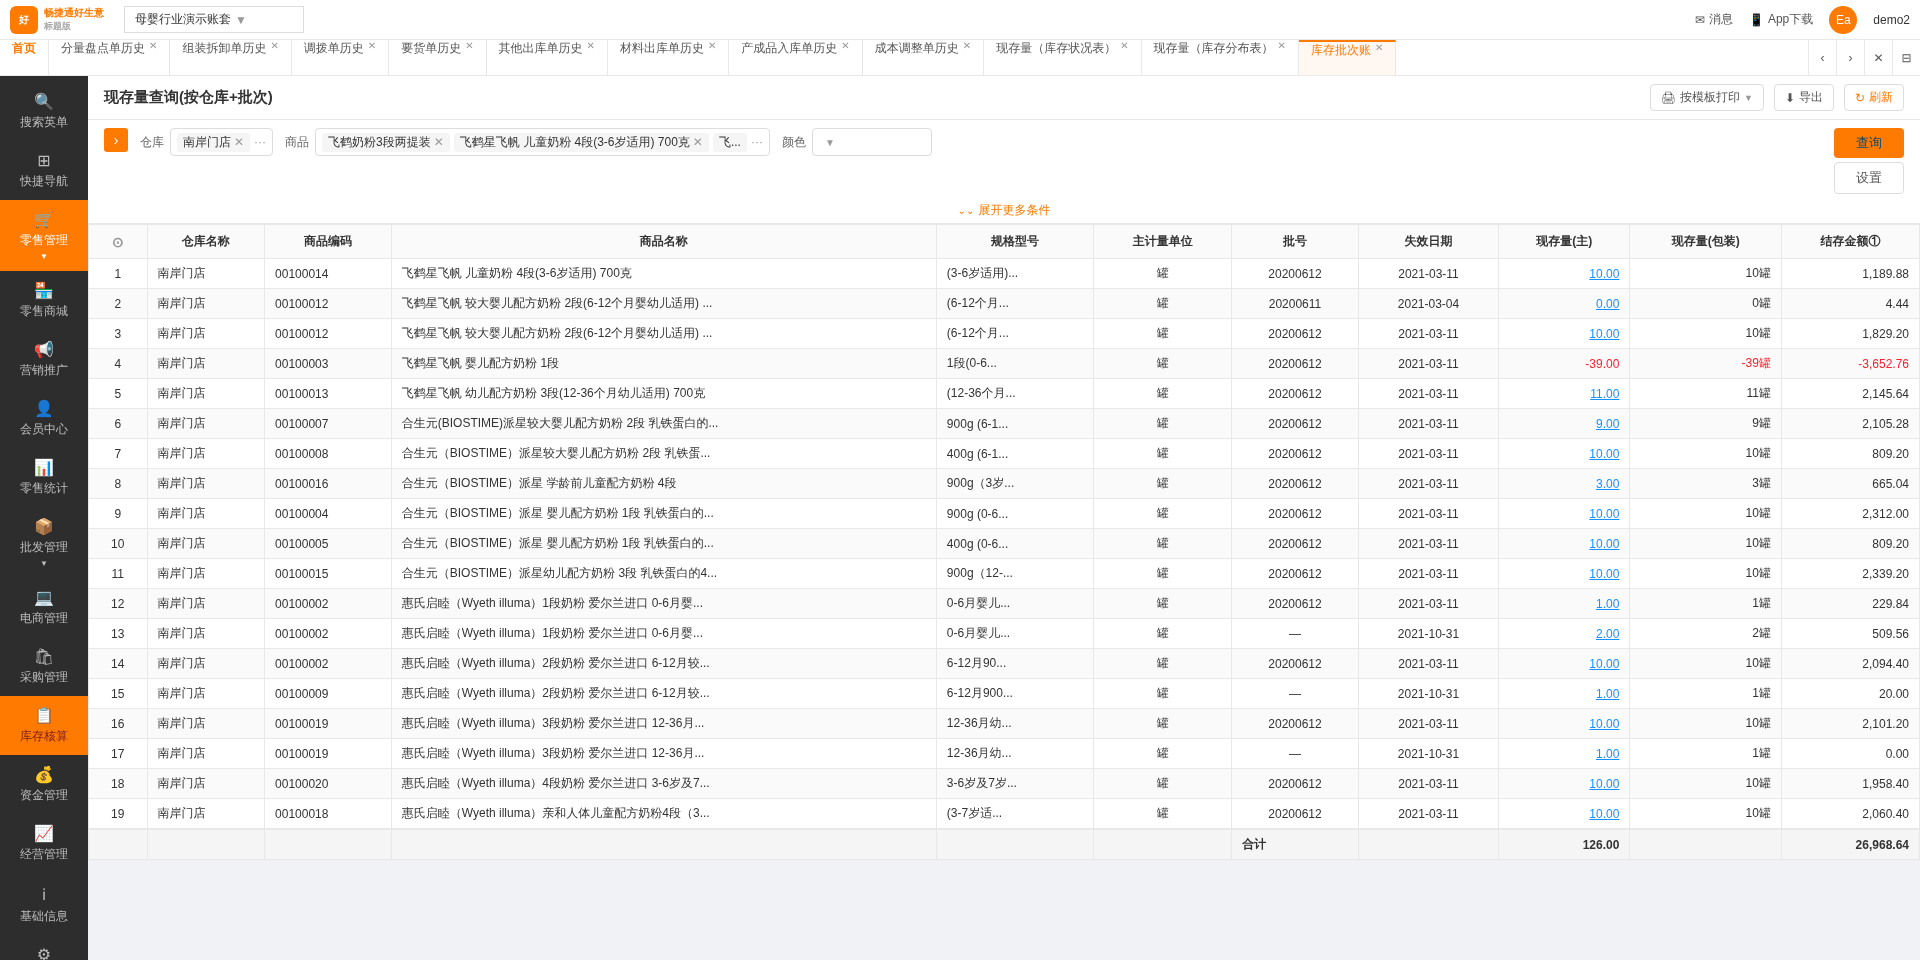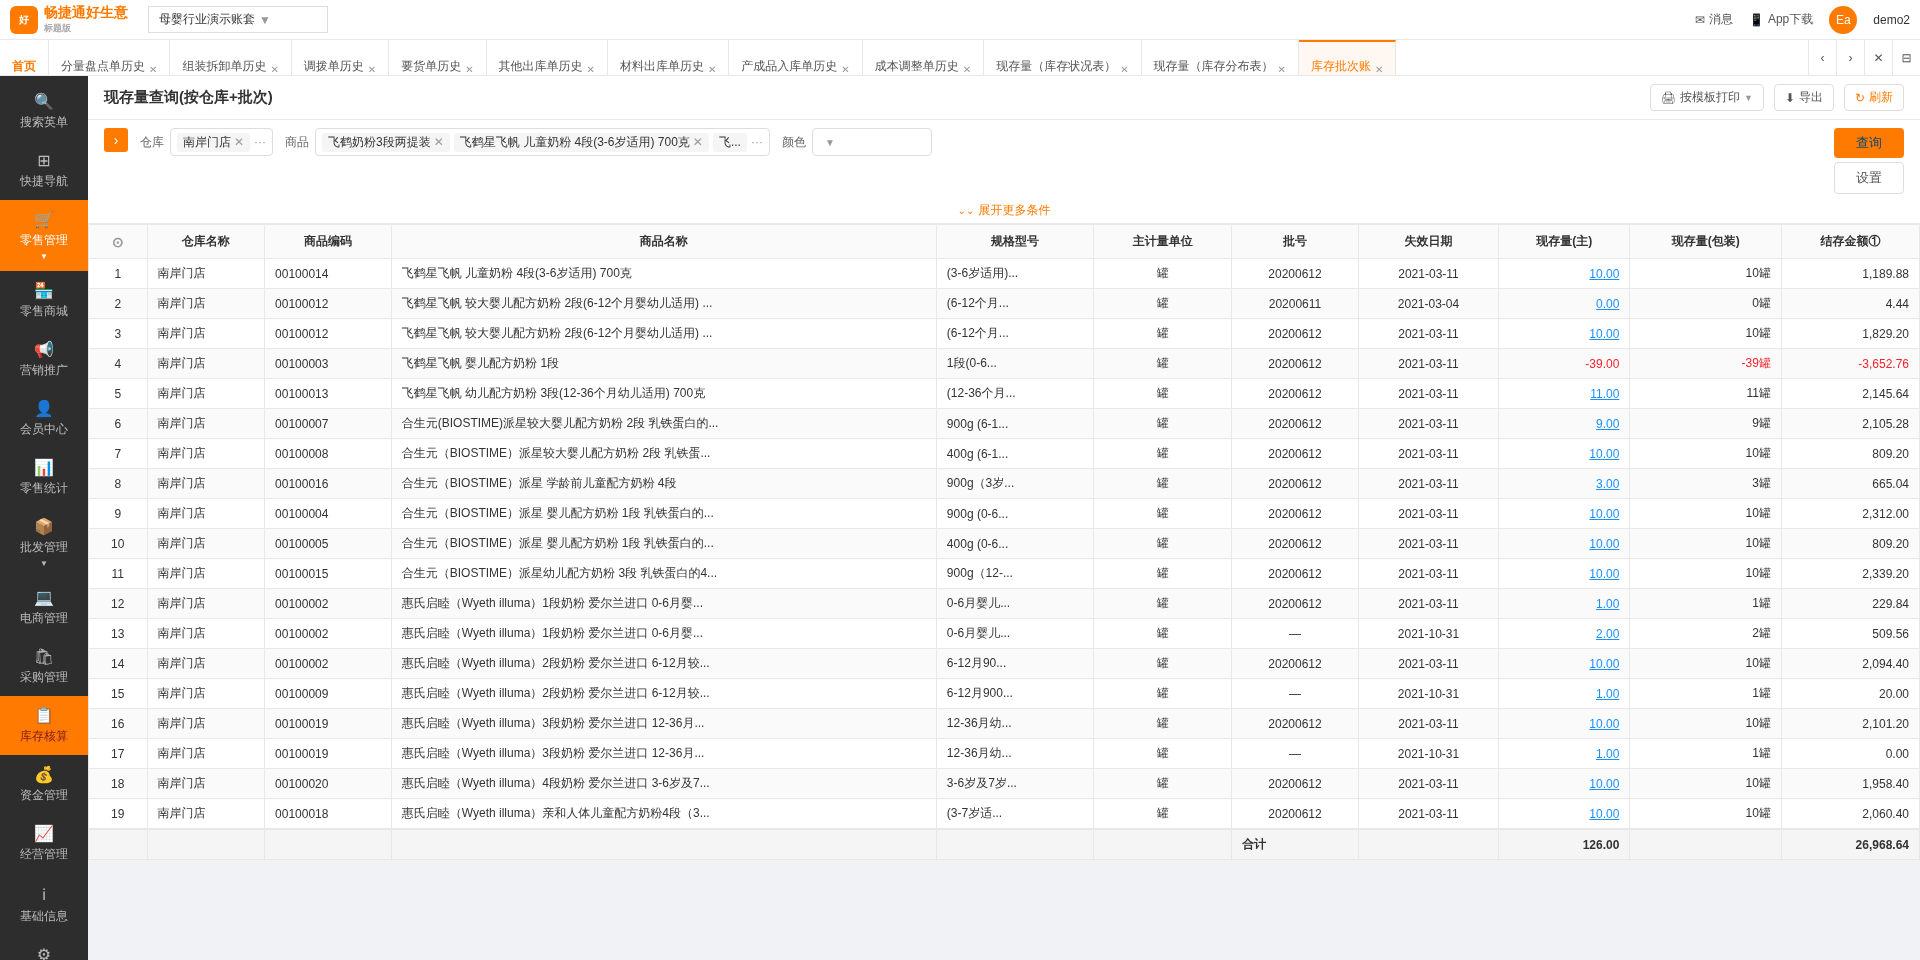--- a/index.html
+++ b/index.html
@@ -9,21 +9,21 @@
     .top-bar { display: flex; align-items: center; height: 40px; background: #fff; border-bottom: 1px solid #e8e8e8; padding: 0 10px; gap: 20px; }
     .logo { display: flex; align-items: center; gap: 6px; font-size: 13px; font-weight: bold; color: #ff7a00; min-width: 80px; }
     .logo-icon { width: 28px; height: 28px; background: #ff7a00; border-radius: 6px; display: flex; align-items: center; justify-content: center; color: #fff; font-size: 10px; }
     .org-selector { display: flex; align-items: center; gap: 4px; padding: 4px 10px; border: 1px solid #ddd; border-radius: 0; cursor: pointer; color: #333; min-width: 180px; }
     .top-right { margin-left: auto; display: flex; align-items: center; gap: 16px; color: #555; }
     .top-right .icon-btn { display: flex; align-items: center; gap: 4px; cursor: pointer; }
     .avatar { width: 28px; height: 28px; border-radius: 50%; background: #ff7a00; color: #fff; display: flex; align-items: center; justify-content: center; font-size: 11px; }
 
     
     .tab-bar { display: flex; align-items: center; height: 36px; background: #fff; border-bottom: 1px solid #e8e8e8; overflow: hidden; }
-    .tab { display: flex; align-items: flex-end; gap: 4px; padding: 0 12px; height: 100%; border-right: 1px solid #e8e8e8; cursor: pointer; color: #555; white-space: nowrap; font-size: 12px; }
+    .tab { display: flex; align-items: flex-start; gap: 4px; padding: 0 12px; height: 100%; border-right: 1px solid #e8e8e8; cursor: pointer; color: #555; white-space: nowrap; font-size: 12px; }
     .tab.home { background: #fff; color: #ff7a00; font-weight: bold; }
     .tab.active { background: #fff7f2; color: #ff7a00; border-top: 2px solid #ff7a00; }
     .tab .close-x { color: #999; font-size: 10px; cursor: pointer; }
     .tab-nav-btns { display: flex; align-items: center; margin-left: auto; }
     .tab-nav-btn { width: 28px; height: 36px; display: flex; align-items: center; justify-content: center; cursor: pointer; border-left: 1px solid #e8e8e8; color: #555; }
 
     
     .main-layout { display: flex; height: calc(960px - 40px - 36px); }
 
     
@@ -74,21 +74,21 @@
     .color-tag-row { display: flex; align-items: center; gap: 4px; border: 1px solid #ddd; border-radius: 4px; padding: 2px 8px; min-height: 28px; min-width: 120px; background: #fff; }
     .dropdown-arrow { color: #999; font-size: 10px; margin-left: 4px; }
   </style>
 </head>
 <body>
 
 <div class="top-bar">
   <div class="logo">
     <div class="logo-icon">好</div>
     <div>
-      <div style="font-size:14px;color:#ff7a00;font-family:Liberation Serif, serif;">畅捷通好生意</div>
+      <div style="font-size:10px;color:#ff7a00;font-family:Liberation Serif, serif;">畅捷通好生意</div>
       <div style="font-size:9px;color:#aaa;">标题版</div>
     </div>
   </div>
   <div class="org-selector">
     <span>母婴行业演示账套</span>
     <span style="color:#999;">▼</span>
   </div>
   <div class="top-right">
     <div class="icon-btn">
       <span>✉</span>

